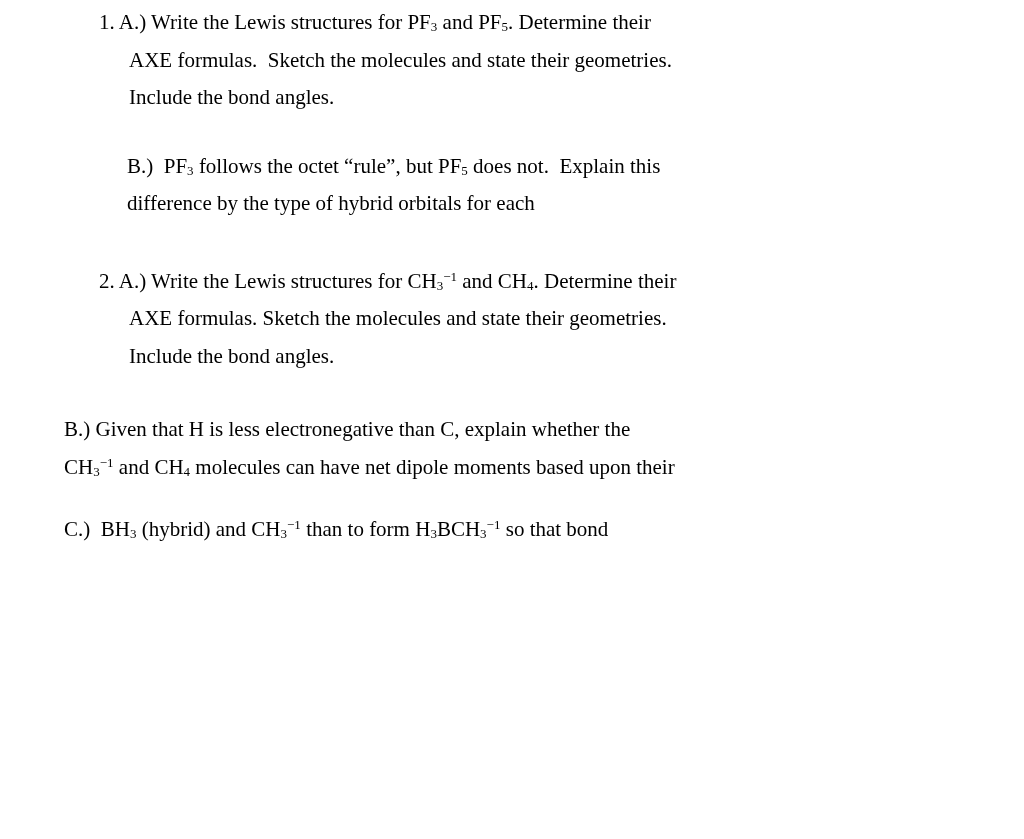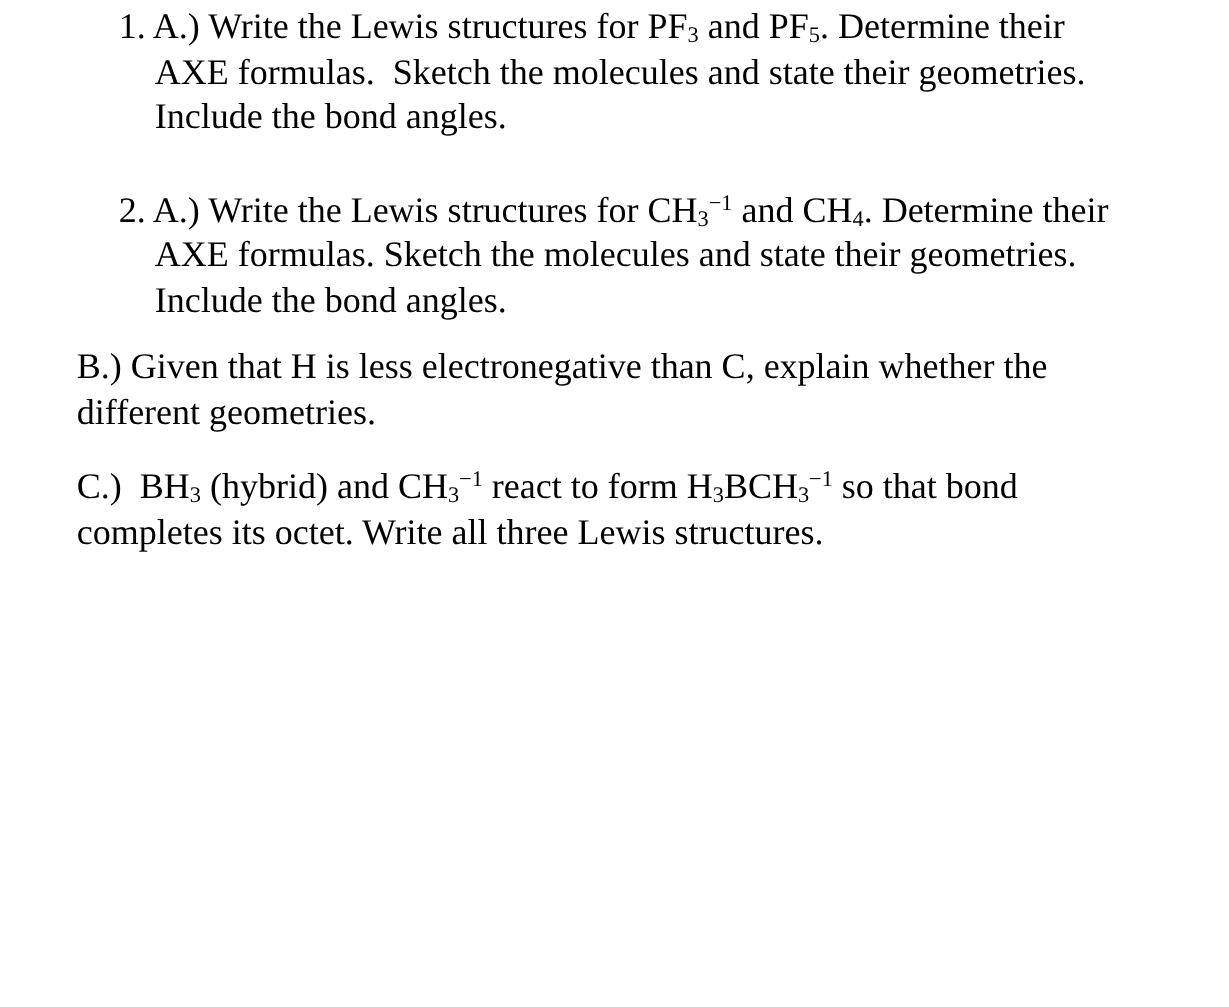--- a/index.html
+++ b/index.html
@@ -7,37 +7,37 @@
     padding: 0;
     background: #ffffff;
   }
   .page {
     position: relative;
     width: 1024px;
     height: 839px;
     background: #ffffff;
     overflow: hidden;
     font-family: "Liberation Serif", "DejaVu Serif", serif;
-    font-size: 30px;
+    font-size: 21px;
     line-height: 37.5px;
     color: #000000;
   }
   .doc {
     padding-top: 4px;
   }
   .block .line {
     white-space: pre;
   }
   
   .block-q1a { margin-left: 99px; }
   .block-q1a .line:not(:first-child) { margin-left: 30px; }
   .block-q1b { margin-left: 127px; margin-top: 31px; }
   .block-q2a { margin-left: 99px; margin-top: 40px; }
   .block-q2a .line:not(:first-child) { margin-left: 30px; }
-  .block-q2b { margin-left: 64px; margin-top: 18px; }
+  .block-q2b { margin-left: 64px; margin-top: 36px; }
   .block-q2c { margin-left: 64px; margin-top: 25px; }
   sub {
     font-size: 0.62em;
     vertical-align: -0.18em;
     line-height: 0;
   }
   sup {
     font-size: 0.62em;
     vertical-align: 0.55em;
     line-height: 0;
@@ -48,31 +48,34 @@
 
 <div class="page">
   <div class="doc">
 
     <div class="block block-q1a">
         <div class="line"><span>1. A.) Write the Lewis structures for PF</span><sub>3</sub><span> and PF</span><sub>5</sub><span>. Determine their</span></div>
         <div class="line"><span>AXE formulas.  Sketch the molecules and state their geometries.</span></div>
         <div class="line"><span>Include the bond angles.</span></div>
       </div>
 
+    <div class="block block-q1b">
+        <div class="line"><span>B.)  PF</span><sub>3</sub><span> follows the octet “rule”, but PF</span><sub>5</sub><span> does not.  Explain this</span></div>
+        <div class="line"><span>difference by the type of hybrid orbitals for each</span></div>
+      </div>
 
     <div class="block block-q2a">
         <div class="line"><span>2. A.) Write the Lewis structures for CH</span><sub>3</sub><sup>−1</sup><span> and CH</span><sub>4</sub><span>. Determine their</span></div>
         <div class="line"><span>AXE formulas. Sketch the molecules and state their geometries.</span></div>
         <div class="line"><span>Include the bond angles.</span></div>
       </div>
 
     <div class="block block-q2b">
         <div class="line"><span>B.) Given that H is less electronegative than C, explain whether the</span></div>
-        <div class="line"><span>different geometries.</span></div>
+        <div class="line"><span>CH</span><sub>3</sub><sup>−1</sup><span> and CH</span><sub>4</sub><span> molecules can have net dipole moments based upon their</span></div>
       </div>
 
     <div class="block block-q2c">
-        <div class="line"><span>C.)  BH</span><sub>3</sub><span> (hybrid) and CH</span><sub>3</sub><sup>−1</sup><span> react to form H</span><sub>3</sub><span>BCH</span><sub>3</sub><sup>−1</sup><span> so that bond</span></div>
-        <div class="line"><span>completes its octet. Write all three Lewis structures.</span></div>
+        <div class="line"><span>C.)  BH</span><sub>3</sub><span> (hybrid) and CH</span><sub>3</sub><sup>−1</sup><span> than to form H</span><sub>3</sub><span>BCH</span><sub>3</sub><sup>−1</sup><span> so that bond</span></div>
       </div>
 
   </div>
 </div>
 
 </body></html>

